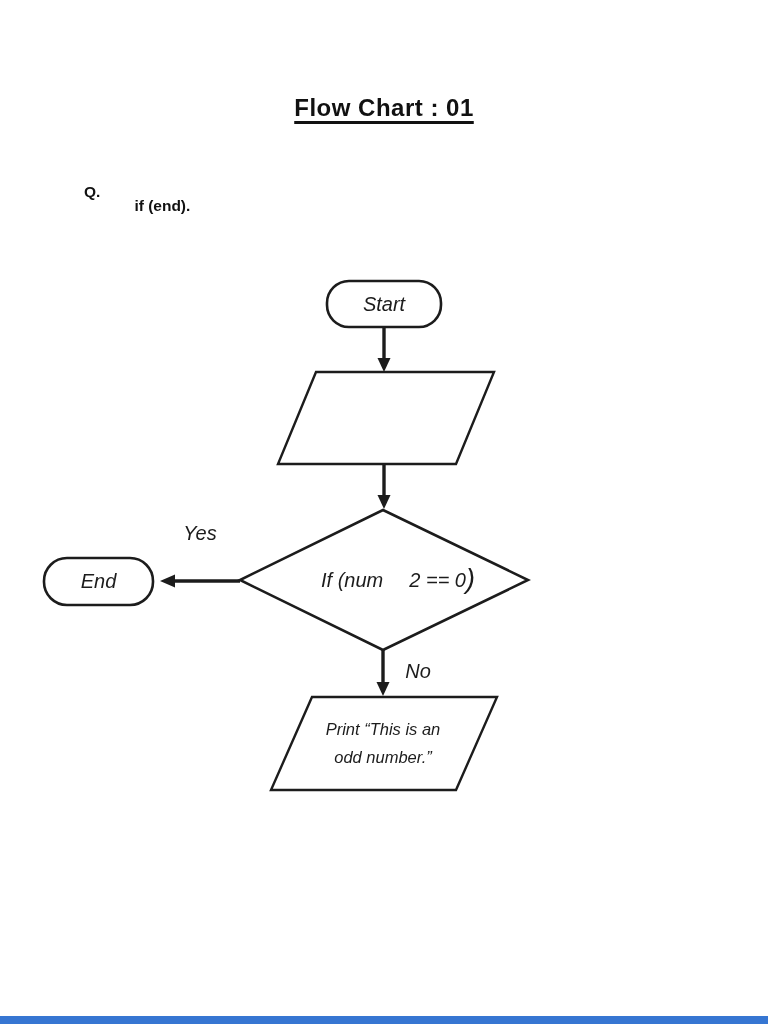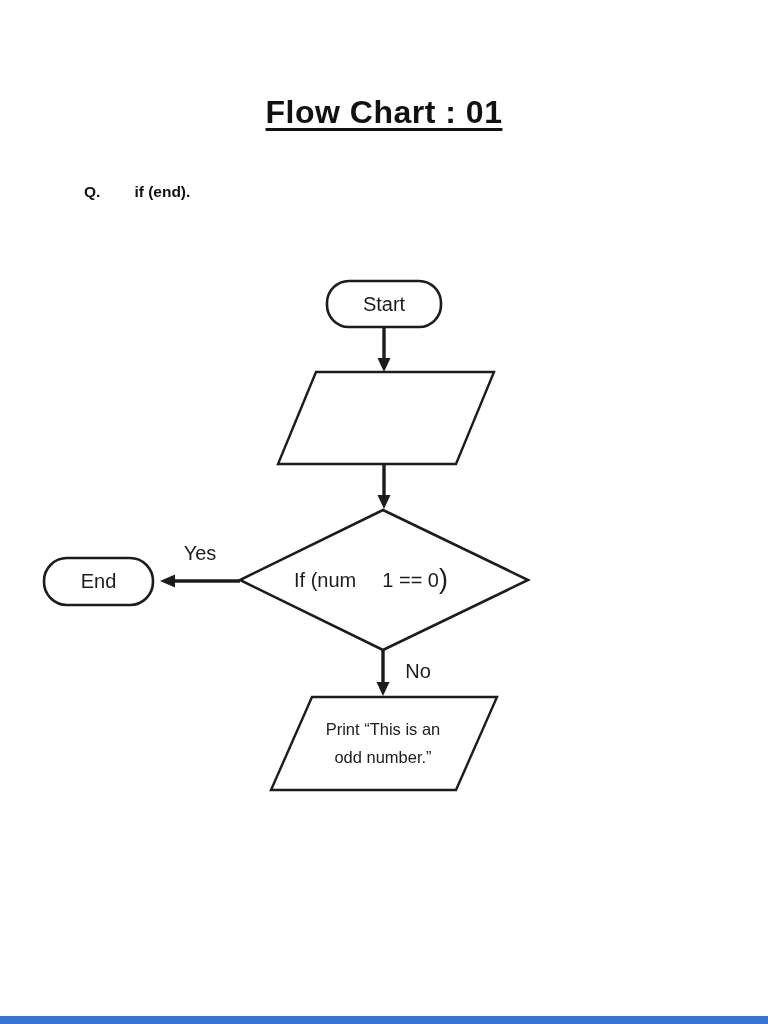--- a/index.html
+++ b/index.html
@@ -12,64 +12,65 @@
     overflow: hidden;
     font-family: "Liberation Sans", sans-serif;
     color: #1c1c1c;
   }
   .title {
     position: absolute;
     top: 94px;
     left: 0;
     width: 100%;
     text-align: center;
-    font-size: 32px;
+    font-size: 24px;
     font-weight: bold;
     letter-spacing: 0.5px;
     text-decoration: underline;
     text-decoration-thickness: 2.5px;
     text-underline-offset: 5px;
     color: #111111;
   }
   .question {
     position: absolute;
     left: 84px;
     top: 181px;
     display: flex;
     align-items: flex-start;
     font-size: 15.5px;
     font-weight: bold;
     line-height: 21.5px;
     color: #111111;
   }
   .q-prefix { margin-right: 11px; }
   .q-line1 { white-space: pre-wrap; }
-  .q-line2 { padding-left: 23px; }
+  .q-line2 { padding-left: 23px; margin-top: 14px; }
   .chart-svg {
     position: absolute;
     left: 0;
     top: 0;
     width: 768px;
     height: 1024px;
   }
   .node-label {
     position: absolute;
     display: flex;
     align-items: center;
     justify-content: center;
     font-size: 20px;
     color: #1c1c1c;
     text-align: center;
+    font-style: italic;
   }
   .start-label  { left: 327px; top: 281px; width: 114px; height: 46px; }
   .input-label  { left: 296px; top: 372px; width: 180px; height: 92px; }
-  .decision-label { left: 246px; top: 556px; width: 250px; height: 48px; }
+  .decision-label { left: 273px; top: 556px; width: 250px; height: 48px; }
   .decision-gap { display: inline-block; width: 26px; }
   .decision-paren { font-size: 27px; font-weight: normal; position: relative; top: -1px; }
-  .yes-label    { left: 176px; top: 540px; width: 48px; height: 26px; }
+  .yes-label    { left: 176px; top: 520px; width: 48px; height: 26px; }
   .no-label     { left: 398px; top: 658px; width: 40px; height: 26px; text-align: right; }
   .end-label    { left: 44px;  top: 558px; width: 109px; height: 47px; }
   .output-label {
     left: 290px; top: 706px; width: 186px; height: 74px;
     flex-direction: column;
     font-size: 16.5px;
     line-height: 28px;
   }
   .bottom-bar {
     position: absolute;
@@ -118,21 +119,21 @@
 
     <polygon points="312,697 497,697 456,790 271,790" stroke-width="2.4"></polygon>
   </svg>
 
   <div class="node-label start-label">Start</div>
 
 
   <div class="node-label decision-label">
     <span>If (num</span>
     <span class="decision-gap"></span>
-    <span>1 == 0</span>
+    <span>2 == 0</span>
     <span class="decision-paren">)</span>
   </div>
 
   <div class="node-label yes-label">Yes</div>
 
   <div class="node-label no-label">No</div>
 
   <div class="node-label output-label">
     <div>Print “This is an</div>
     <div>odd number.”</div>

